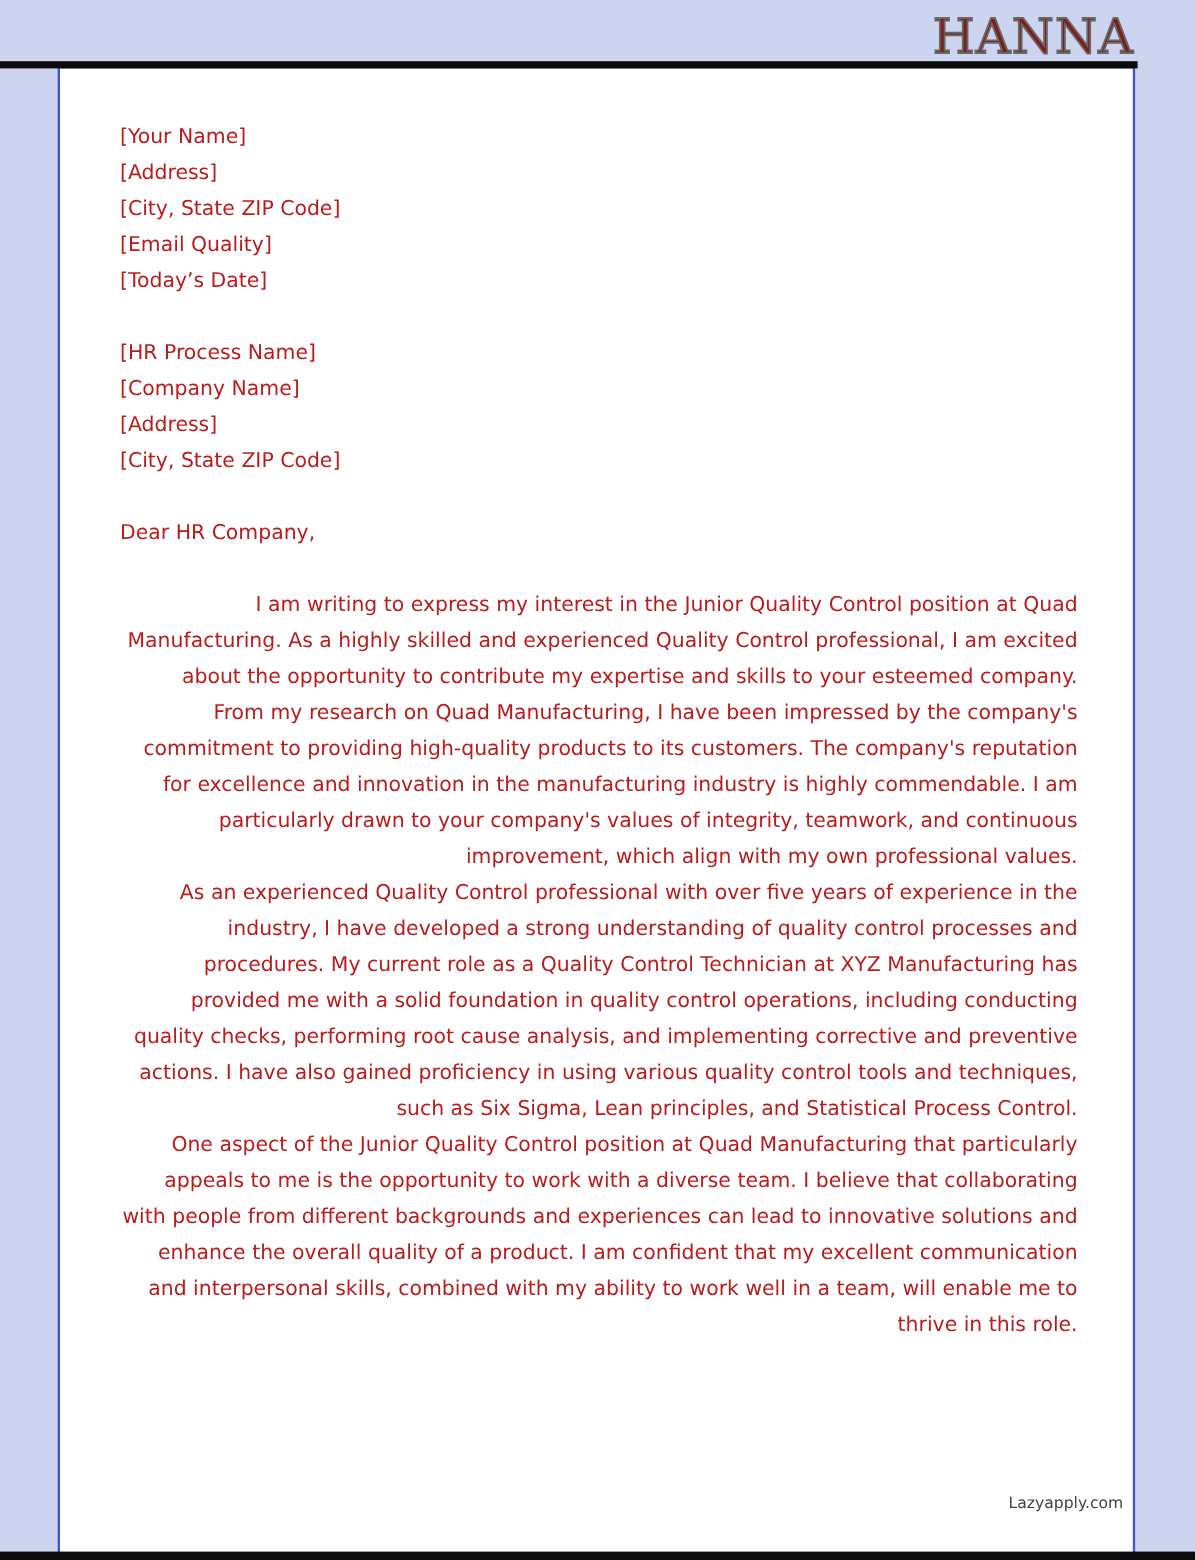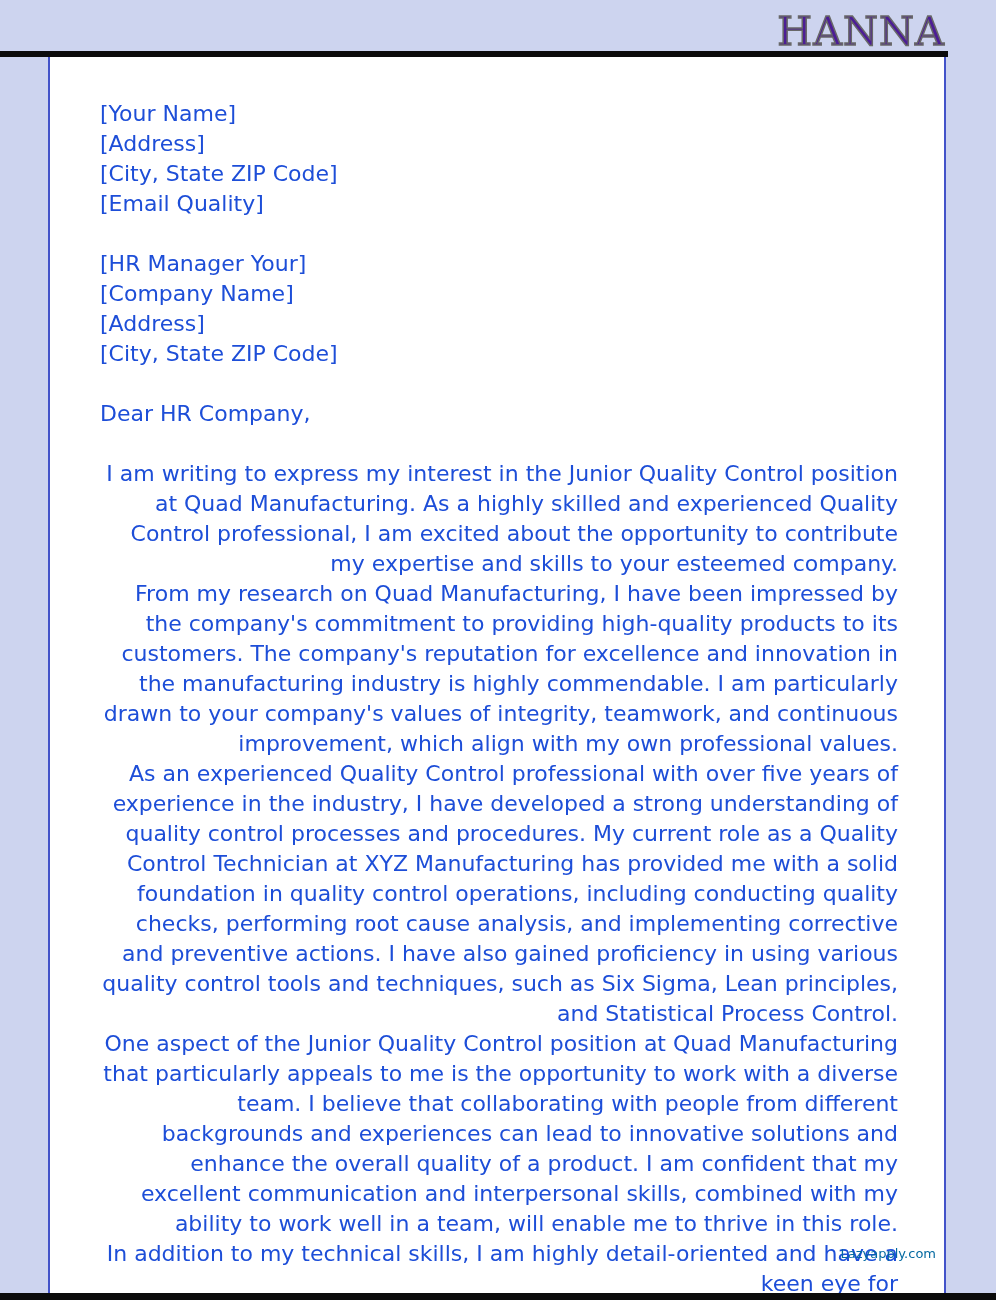--- a/index.html
+++ b/index.html
@@ -18,21 +18,21 @@
 
   
   .brand {
     position: absolute;
     top: 8px;
     right: 51px;
     font-family: "DejaVu Serif", "Liberation Serif", serif;
     font-size: 40px;
     font-weight: 500;
     letter-spacing: 1px;
-    color: #4c1d95;
+    color: #7f1d1d;
     -webkit-text-stroke: 1.5px #686868;
     z-index: 3;
   }
 
   
   .top-bar {
     position: absolute;
     top: 51px;
     left: 0;
     width: 948px;
@@ -48,37 +48,37 @@
     left: 48px;
     width: 898px;
     height: 1400px; 
     background: #ffffff;
     border: 2px solid #4353c9;
     z-index: 1;
   }
 
   .letter {
     padding: 42px 46px 0 50px;
-    font-size: 22px;
+    font-size: 17px;
     line-height: 30px;
-    color: #1d4ed8;
+    color: #b91c1c;
   }
 
   .letter p { margin: 0; }
 
   .block { margin-bottom: 30px; }
   .para  { margin-bottom: 30px; text-align: right; }
 
   
   .watermark {
     position: absolute;
     top: 1246px;
     right: 60px;
     font-size: 13px;
-    color: #0369a1;
+    color: #404040;
     z-index: 2;
   }
 
   
   .bottom-bar {
     position: absolute;
     bottom: 0;
     left: 0;
     width: 996px;
     height: 7px;
@@ -93,36 +93,36 @@
 <div class="top-bar"></div>
 
 <div class="page">
   <div class="letter">
 
     <div class="block">
       <p>[Your Name]</p>
       <p>[Address]</p>
       <p>[City, State ZIP Code]</p>
       <p>[Email Quality]</p>
+      <p>[Today’s Date]</p>
     </div>
 
     <div class="block">
-      <p>[HR Manager Your]</p>
+      <p>[HR Process Name]</p>
       <p>[Company Name]</p>
       <p>[Address]</p>
       <p>[City, State ZIP Code]</p>
     </div>
 
     <div class="block">
       <p>Dear HR Company,</p>
     </div>
 
     <p class="para">I am writing to express my interest in the Junior Quality Control position at Quad Manufacturing. As a highly skilled and experienced Quality Control professional, I am excited about the opportunity to contribute my expertise and skills to your esteemed company.</p>
     <p class="para">From my research on Quad Manufacturing, I have been impressed by the company's commitment to providing high-quality products to its customers. The company's reputation for excellence and innovation in the manufacturing industry is highly commendable. I am particularly drawn to your company's values of integrity, teamwork, and continuous improvement, which align with my own professional values.</p>
     <p class="para">As an experienced Quality Control professional with over five years of experience in the industry, I have developed a strong understanding of quality control processes and procedures. My current role as a Quality Control Technician at XYZ Manufacturing has provided me with a solid foundation in quality control operations, including conducting quality checks, performing root cause analysis, and implementing corrective and preventive actions. I have also gained proficiency in using various quality control tools and techniques, such as Six Sigma, Lean principles, and Statistical Process Control.</p>
     <p class="para">One aspect of the Junior Quality Control position at Quad Manufacturing that particularly appeals to me is the opportunity to work with a diverse team. I believe that collaborating with people from different backgrounds and experiences can lead to innovative solutions and enhance the overall quality of a product. I am confident that my excellent communication and interpersonal skills, combined with my ability to work well in a team, will enable me to thrive in this role.</p>
-    <p class="para">In addition to my technical skills, I am highly detail-oriented and have a keen eye for</p>
 
   </div>
 </div>
 
 <div class="watermark">Lazyapply.com</div>
 <div class="bottom-bar"></div>
 
 </body></html>

